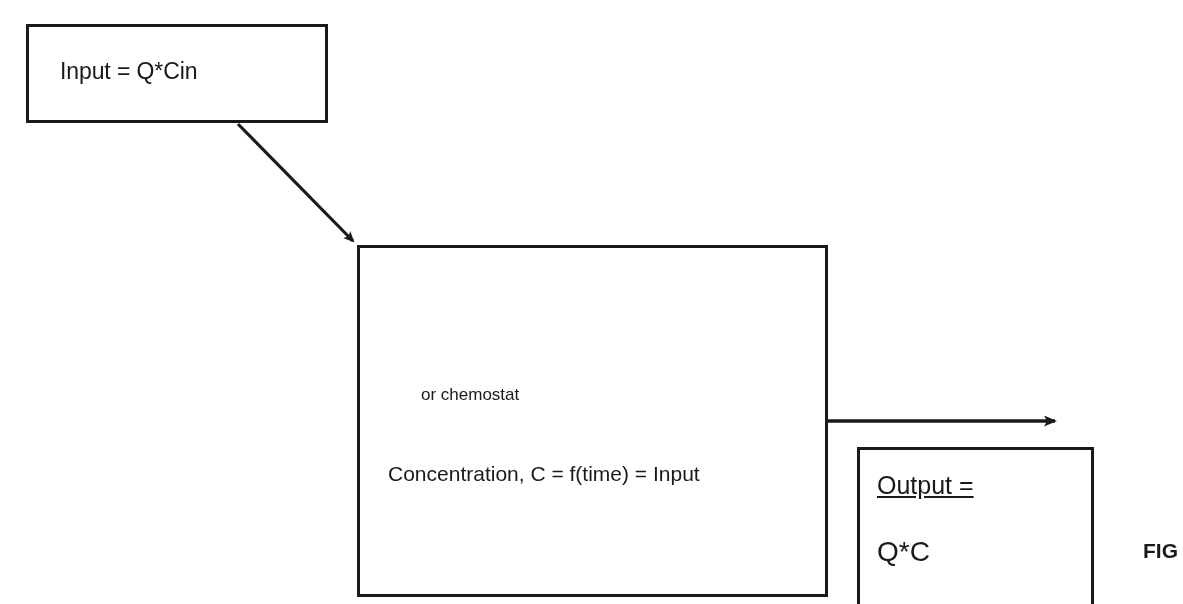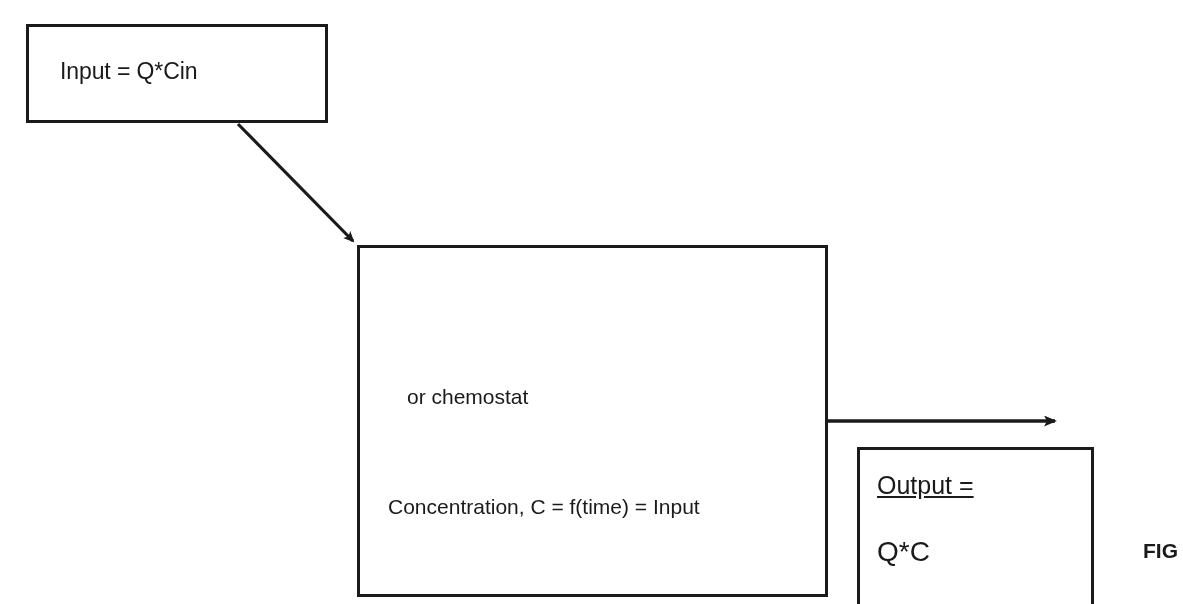--- a/index.html
+++ b/index.html
@@ -49,30 +49,29 @@
     top: 245px;
     width: 471px;
     height: 352px;
   }
   #reactor-line-1 {
     left: 390px;
     top: 316px;
     font-size: 21px;
   }
   #reactor-line-2 {
-    left: 407px;
+    left: 421px;
     top: 386px;
-    font-size: 21px;
+    font-size: 17px;
   }
   #reactor-line-3 {
     left: 388px;
     top: 461px;
     font-size: 21px;
     line-height: 1.28;
-    margin-top: 33px;
   }
   
   #output-box {
     left: 857px;
     top: 447px;
     width: 237px;
     height: 180px;
   }
   #output-label-1 {
     left: 877px;

